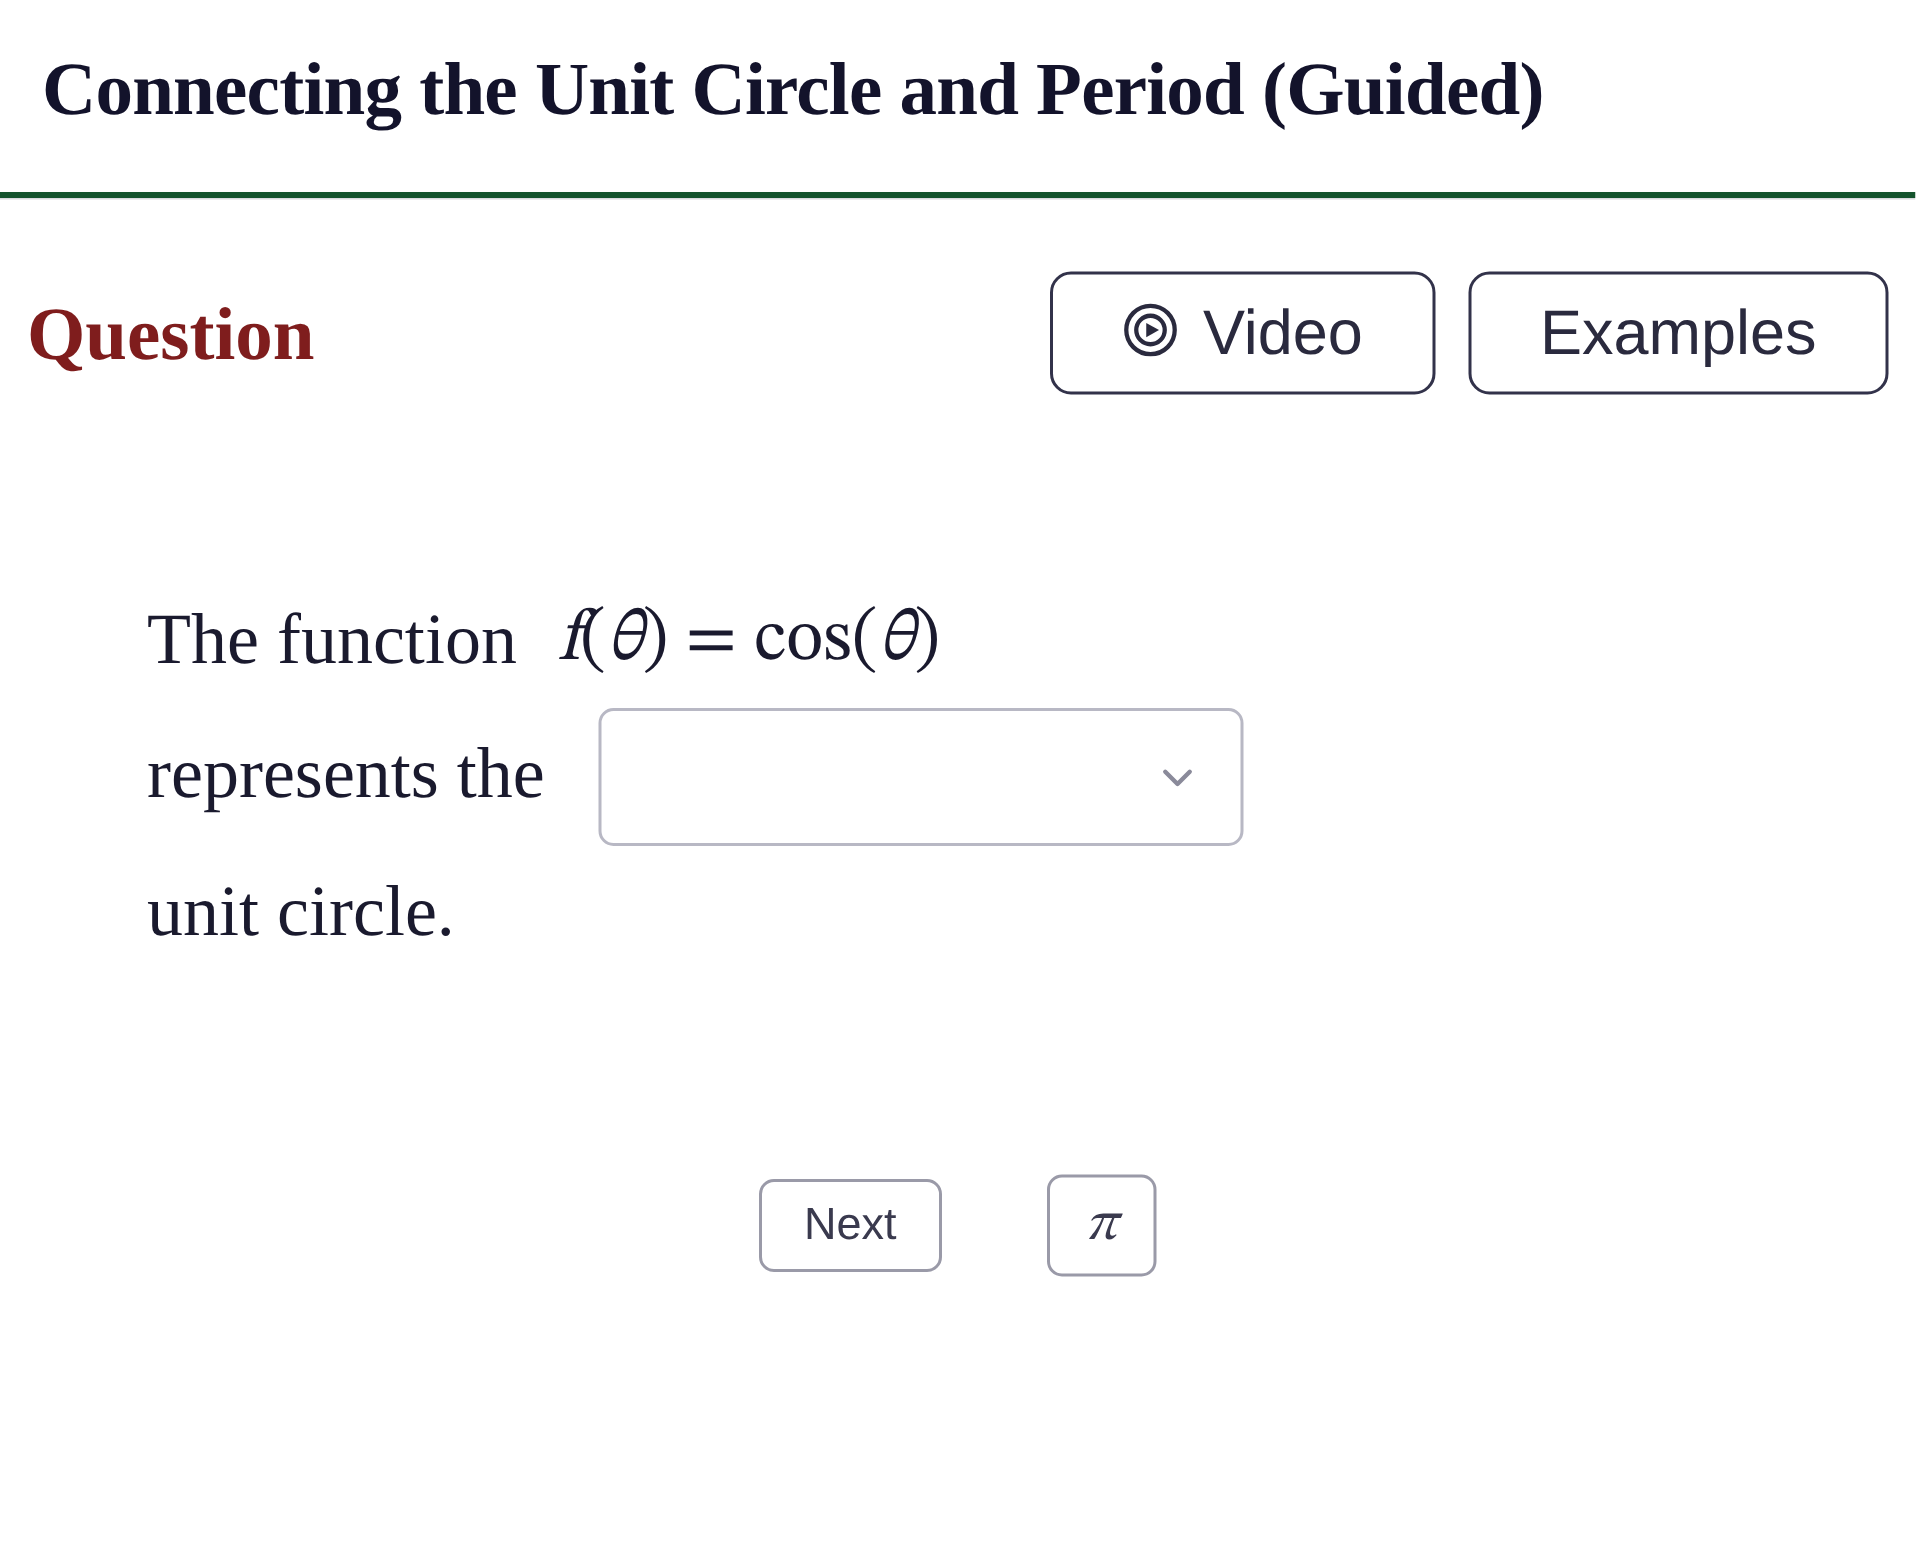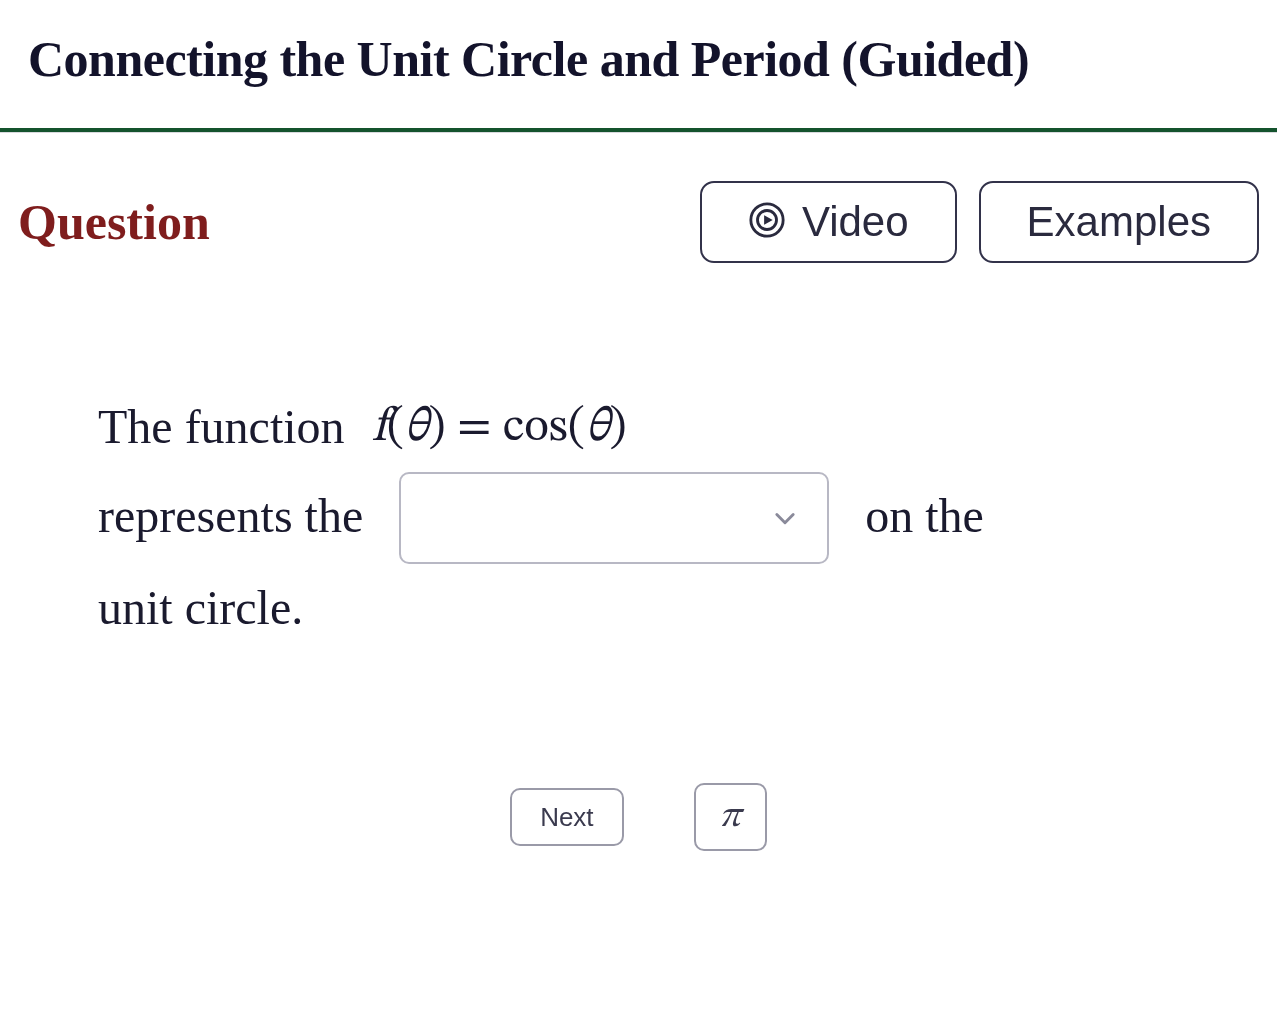--- a/index.html
+++ b/index.html
@@ -99,21 +99,21 @@
     gap: 70px;
     justify-content: center;
     margin-top: 130px;
     align-items: center;
   }
   .small-btn {
     border: 2px solid #9a9aa8;
     border-radius: 10px;
     background: #fff;
     font-family: 'Segoe UI', Arial, sans-serif;
-    font-size: 26px;
+    font-size: 30px;
     color: #3a3a4e;
     padding: 14px 28px;
     cursor: pointer;
     line-height: 1;
   }
   .pi-btn {
     border: 2px solid #9a9aa8;
     border-radius: 10px;
     background: #fff;
     font-family: 'Cambria Math','STIX Two Math', Georgia, serif;
@@ -160,21 +160,20 @@
     <div class="prompt-line">
       <span>represents the </span>
       <div class="dropdown">
         <span></span>
         <span class="chevron">
           <svg viewBox="0 0 24 24" width="28" height="28">
             <polyline points="5,9 12,16 19,9" fill="none" stroke="#8a8a9a" stroke-width="2.5" stroke-linecap="round" stroke-linejoin="round"></polyline>
           </svg>
         </span>
       </div>
-      <span> on the</span>
     </div>
     <div class="prompt-line">
       <span>unit circle.</span>
     </div>
   </div>
 
   <div class="footer-buttons">
     <button class="small-btn">
       <span>Next</span>
     </button>

